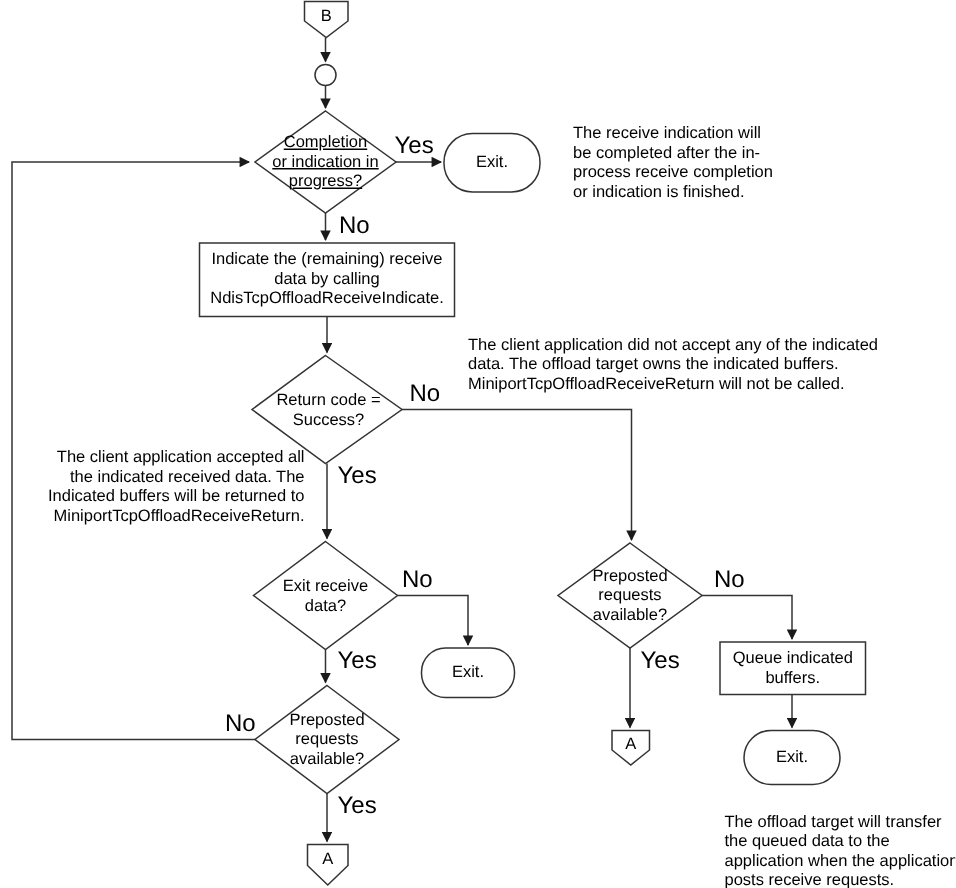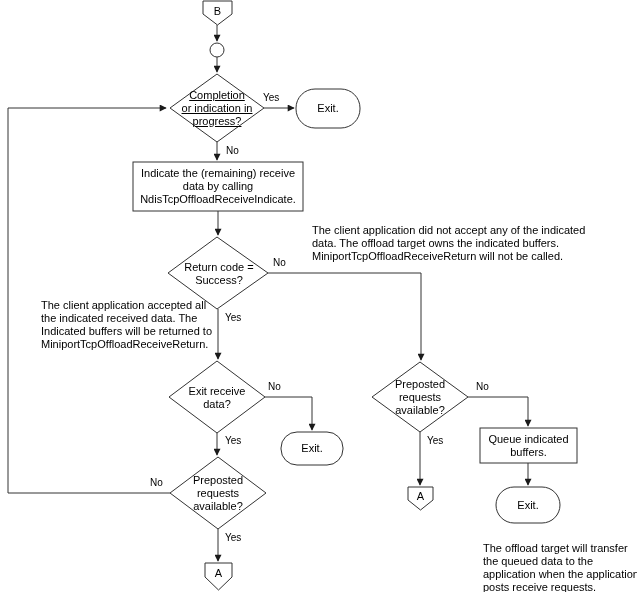--- a/index.html
+++ b/index.html
@@ -18,21 +18,21 @@
     display: flex;
     align-items: center;
     justify-content: center;
     text-align: center;
     font-size: 11px;
     line-height: 13px;
     white-space: pre-line;
   }
   .edge-label {
     position: absolute;
-    font-size: 10px;
+    font-size: 16px;
     line-height: 12px;
   }
   .annotation {
     position: absolute;
     font-size: 11px;
     line-height: 13px;
     white-space: pre-line;
   }
 </style>
 </head>
@@ -113,24 +113,28 @@
   <div class="edge-label" style="left:226px; top:145px;">No</div>
   <div class="edge-label" style="left:273px; top:257px;">No</div>
   <div class="edge-label" style="left:225px; top:312px;">Yes</div>
   <div class="edge-label" style="left:268px; top:381px;">No</div>
   <div class="edge-label" style="left:225px; top:435px;">Yes</div>
   <div class="edge-label" style="left:150px; top:477px;">No</div>
   <div class="edge-label" style="left:225px; top:532px;">Yes</div>
   <div class="edge-label" style="left:476px; top:381px;">No</div>
   <div class="edge-label" style="left:427px; top:435px;">Yes</div>
 
+  <div class="annotation" style="left:382px; top:83px;  width:175px;">The receive indication will
+be completed after the in-
+process receive completion
+or indication is finished.</div>
   <div class="annotation" style="left:312px; top:224px; width:330px;">The client application did not accept any of the indicated
 data. The offload target owns the indicated buffers.
 MiniportTcpOffloadReceiveReturn will not be called.</div>
-  <div class="annotation" style="left:41px;  top:299px; width:185px;">The client application accepted all
+  <div class="annotation" style="left:18px;  top:299px; width:185px;text-align:right;">The client application accepted all
 the indicated received data. The
 Indicated buffers will be returned to
 MiniportTcpOffloadReceiveReturn.</div>
   <div class="annotation" style="left:483px; top:542px; width:165px;">The offload target will transfer
 the queued data to the
 application when the application
 posts receive requests.</div>
 
 </div>
 

